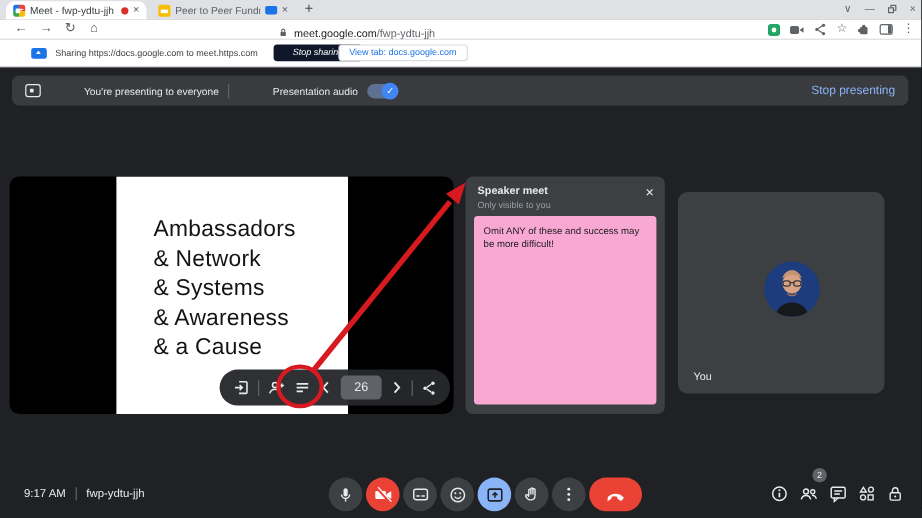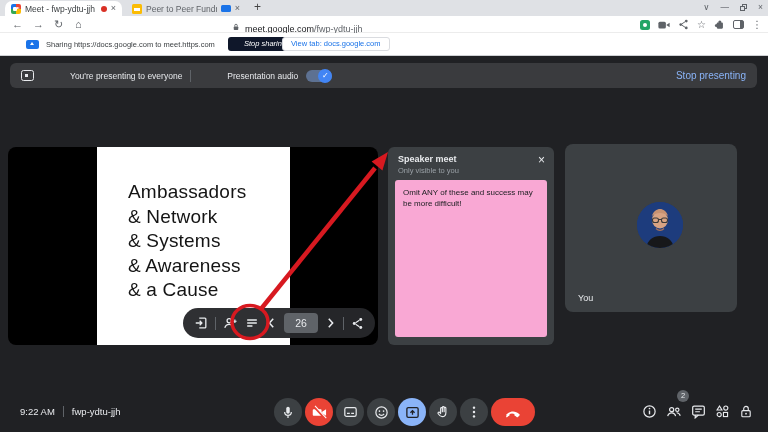--- a/index.html
+++ b/index.html
@@ -79,21 +79,21 @@
   .page-box{width:34px;height:20px;border-radius:4px;background:#5f6368;color:#e8eaed;font-size:10.5px;
             line-height:20px;text-align:center;}
 
   .notes{position:absolute;left:388px;top:147px;width:166px;height:198px;background:#3c4043;border-radius:6px;}
   .notes-title{position:absolute;left:10px;top:7px;font-size:9px;font-weight:bold;color:#e8eaed;}
   .notes-sub{position:absolute;left:10px;top:19px;font-size:7.5px;color:#9aa0a6;}
   .notes-close{position:absolute;right:9px;top:6px;font-size:12px;color:#e8eaed;}
   .notes-body{position:absolute;left:7px;right:7px;top:33px;bottom:8px;background:#f9a8d4;border-radius:3px;padding:7px 8px;}
   .notes-text{font-size:8px;line-height:11px;color:#202124;}
 
-  .tile{position:absolute;left:565px;top:144px;width:172px;height:168px;background:#3c4043;border-radius:8px;}
+  .tile{position:absolute;left:565px;top:160px;width:172px;height:168px;background:#3c4043;border-radius:8px;}
   .avatar{position:absolute;left:72px;top:58px;width:46px;height:46px;border-radius:50%;overflow:hidden;background:#1d3c7d;}
   .tile-label{position:absolute;left:13px;bottom:9px;font-size:9px;color:#e8eaed;}
 
   
   .time-row{position:absolute;left:20px;top:406px;display:flex;align-items:center;gap:8px;font-size:9.5px;color:#e8eaed;}
   .time-div{width:1px;height:11px;background:#5f6368;}
   .controls{position:absolute;left:274px;top:398px;display:flex;align-items:center;gap:3px;}
   .cbtn{width:28px;height:28px;border-radius:50%;background:#3c4043;display:flex;align-items:center;justify-content:center;}
   .cbtn.red{background:#ea4335;}
   .cbtn.blue{background:#8ab4f8;}
@@ -247,21 +247,21 @@
         <rect x="15.5" y="16" width="6" height="4.5" rx="2" fill="none" stroke="#3a3a3a" stroke-width="1.1"></rect>
         <rect x="24.5" y="16" width="6" height="4.5" rx="2" fill="none" stroke="#3a3a3a" stroke-width="1.1"></rect>
         <path d="M21.5 17.5h3" stroke="#3a3a3a" stroke-width="1"></path>
         <path d="M19 26.5c1.2 1.2 2.6 1.8 4 1.8s2.8-.6 4-1.8" fill="none" stroke="#a5705a" stroke-width="1.2"></path>
       </svg>
     </div>
     <div class="tile-label">You</div>
   </div>
 
   <div class="time-row">
-    <span>9:22 AM</span>
+    <span>9:17 AM</span>
     <span class="time-div"></span>
     <span>fwp-ydtu-jjh</span>
   </div>
 
   <div class="controls">
     <div class="cbtn">
       <svg width="14" height="15" viewBox="0 0 16 16">
         <rect x="6" y="1.5" width="4" height="8" rx="2" fill="#e8eaed"></rect>
         <path d="M4.2 7.5a3.8 3.8 0 0 0 7.6 0M8 11.5v2.8" fill="none" stroke="#e8eaed" stroke-width="1.4"></path>
       </svg>

